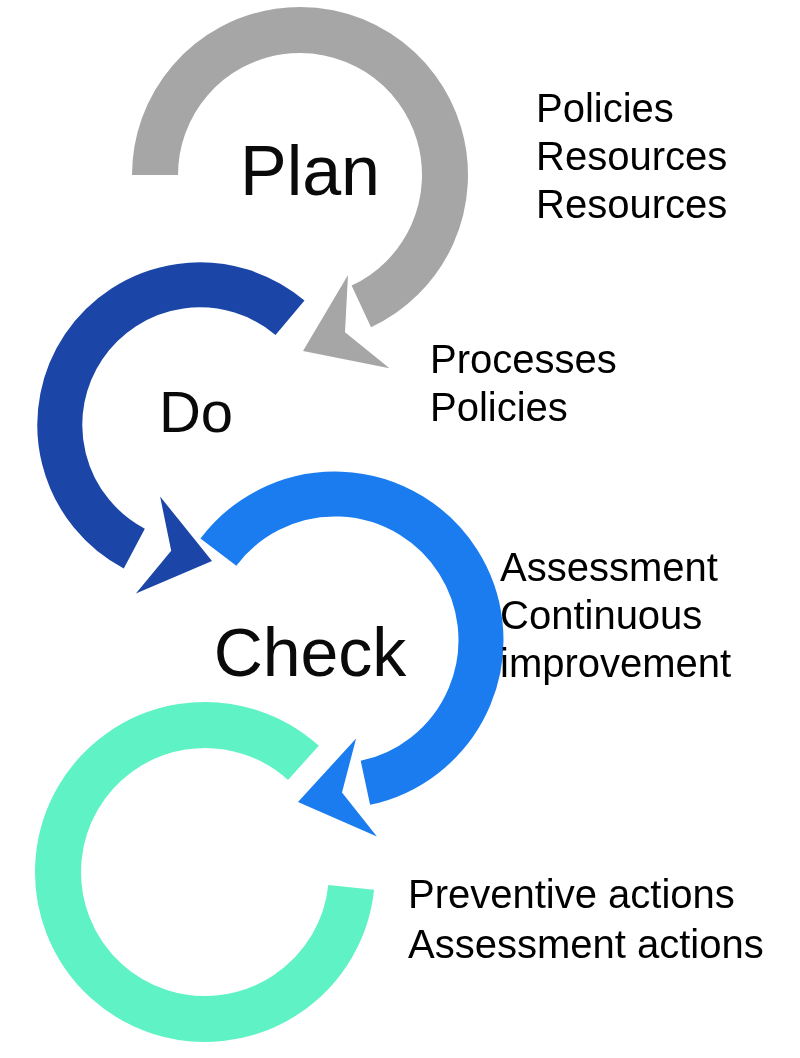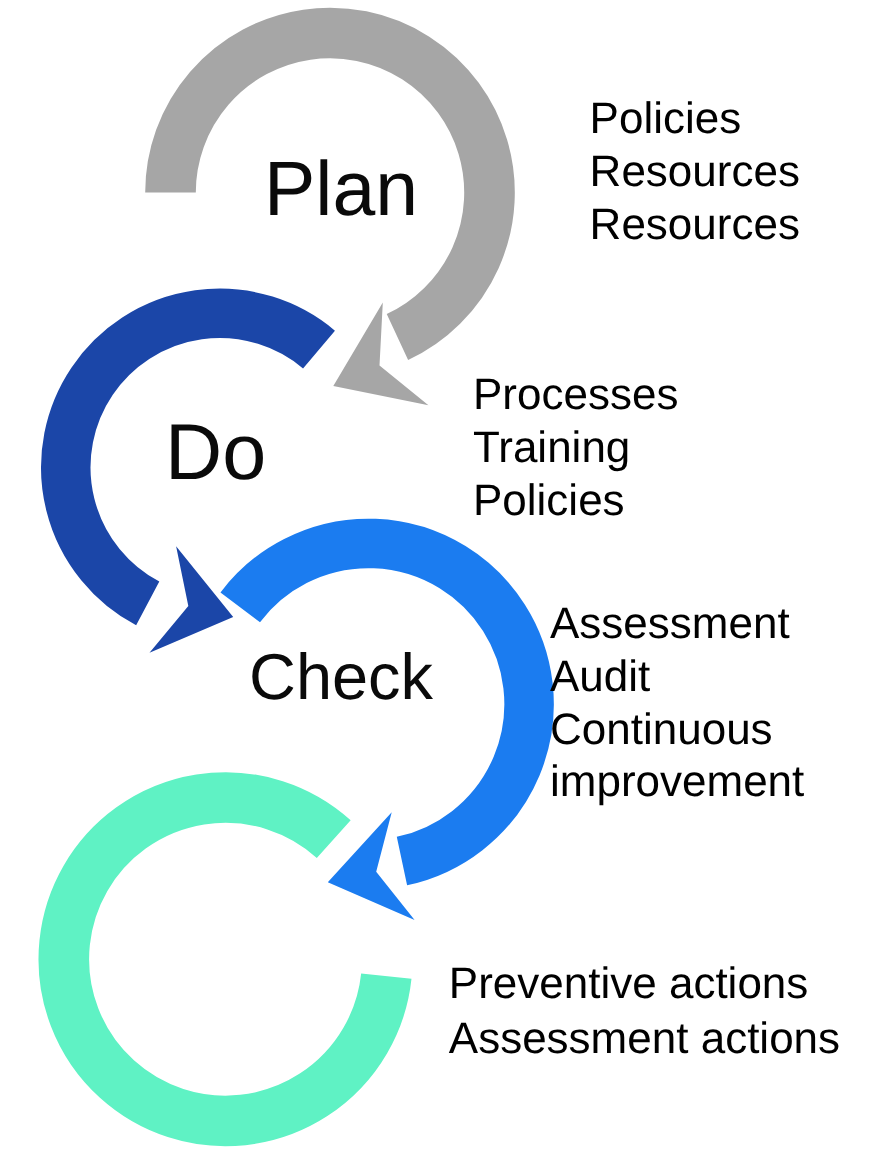--- a/index.html
+++ b/index.html
@@ -14,22 +14,22 @@
   }
   .canvas svg { position: absolute; left: 0; top: 0; }
   .step-label {
     position: absolute;
     transform: translate(-50%, -50%);
     white-space: nowrap;
     color: #0a0a0a;
     letter-spacing: 0px;
   }
   .label-plan  { left: 310px; top: 171px; font-size: 70px; }
-  .label-do    { left: 196px; top: 411px; font-size: 72px; }
-  .label-check { left: 310px; top: 615px; font-size: 59px; }
+  .label-do    { left: 196px; top: 411px; font-size: 58px; }
+  .label-check { left: 310px; top: 652px; font-size: 68px; }
   .label-act   { left: 195px; top: 881px; font-size: 86px; }
   .notes {
     position: absolute;
     font-size: 40px;
     line-height: 48px;
     white-space: nowrap;
     color: #000000;
   }
   .notes-plan  { left: 536px; top: 84px;  }
   .notes-do    { left: 430px; top: 335px; }
@@ -56,27 +56,25 @@
   <div class="step-label label-check">Check</div>
 
   <div class="notes notes-plan">
     <div>Policies</div>
     <div>Resources</div>
     <div>Resources</div>
   </div>
 
   <div class="notes notes-do">
     <div>Processes</div>
-    <div>Training</div>
     <div>Policies</div>
   </div>
 
   <div class="notes notes-check">
     <div>Assessment</div>
-    <div>Audit</div>
     <div>Continuous</div>
     <div>improvement</div>
   </div>
 
   <div class="notes notes-act">
     <div>Preventive actions</div>
     <div>Assessment actions</div>
   </div>
 
 </div>

